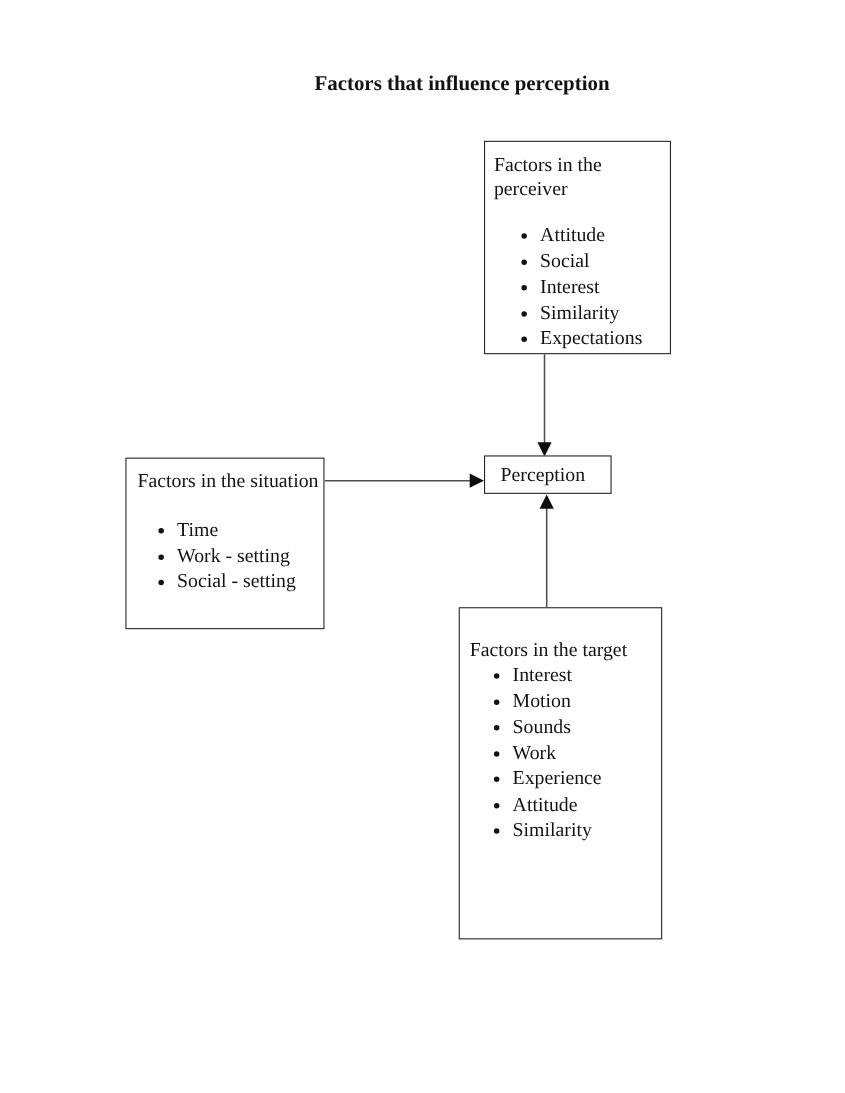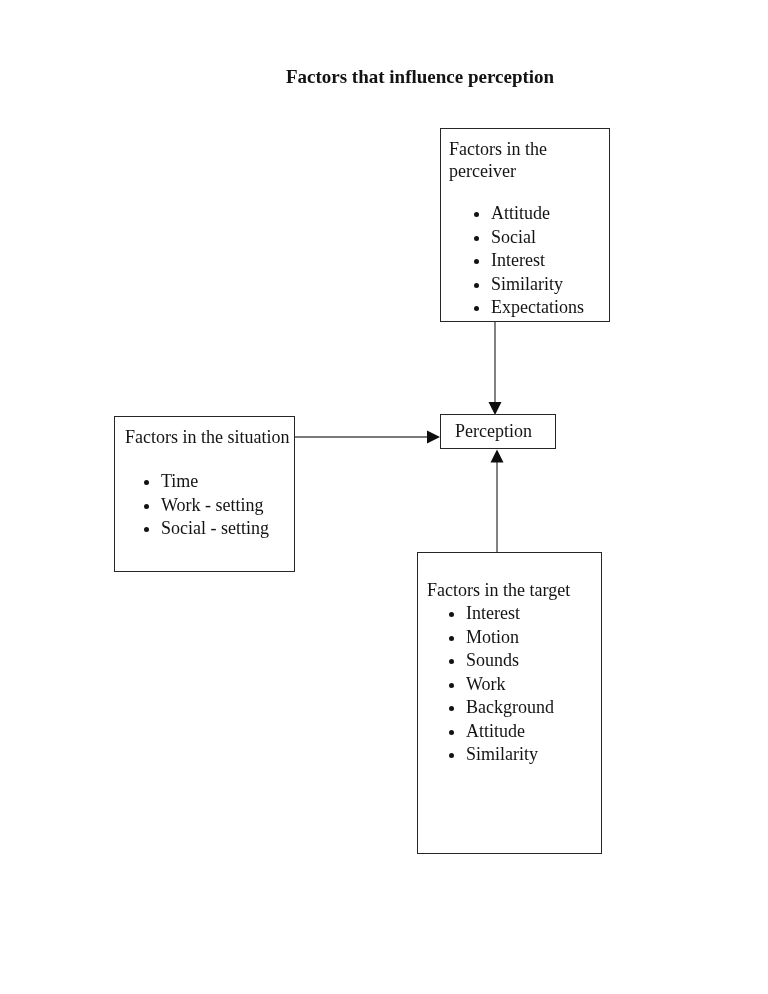--- a/index.html
+++ b/index.html
@@ -112,19 +112,19 @@
     </ul>
   </div>
 
   <div class="box box-target">
     <div class="box-heading">Factors in the target</div>
     <ul>
       <li>Interest</li>
       <li>Motion</li>
       <li>Sounds</li>
       <li>Work</li>
-      <li>Background</li>
+      <li>Experience</li>
       <li>Attitude</li>
       <li>Similarity</li>
     </ul>
   </div>
 
 </div>
 
 </body></html>

